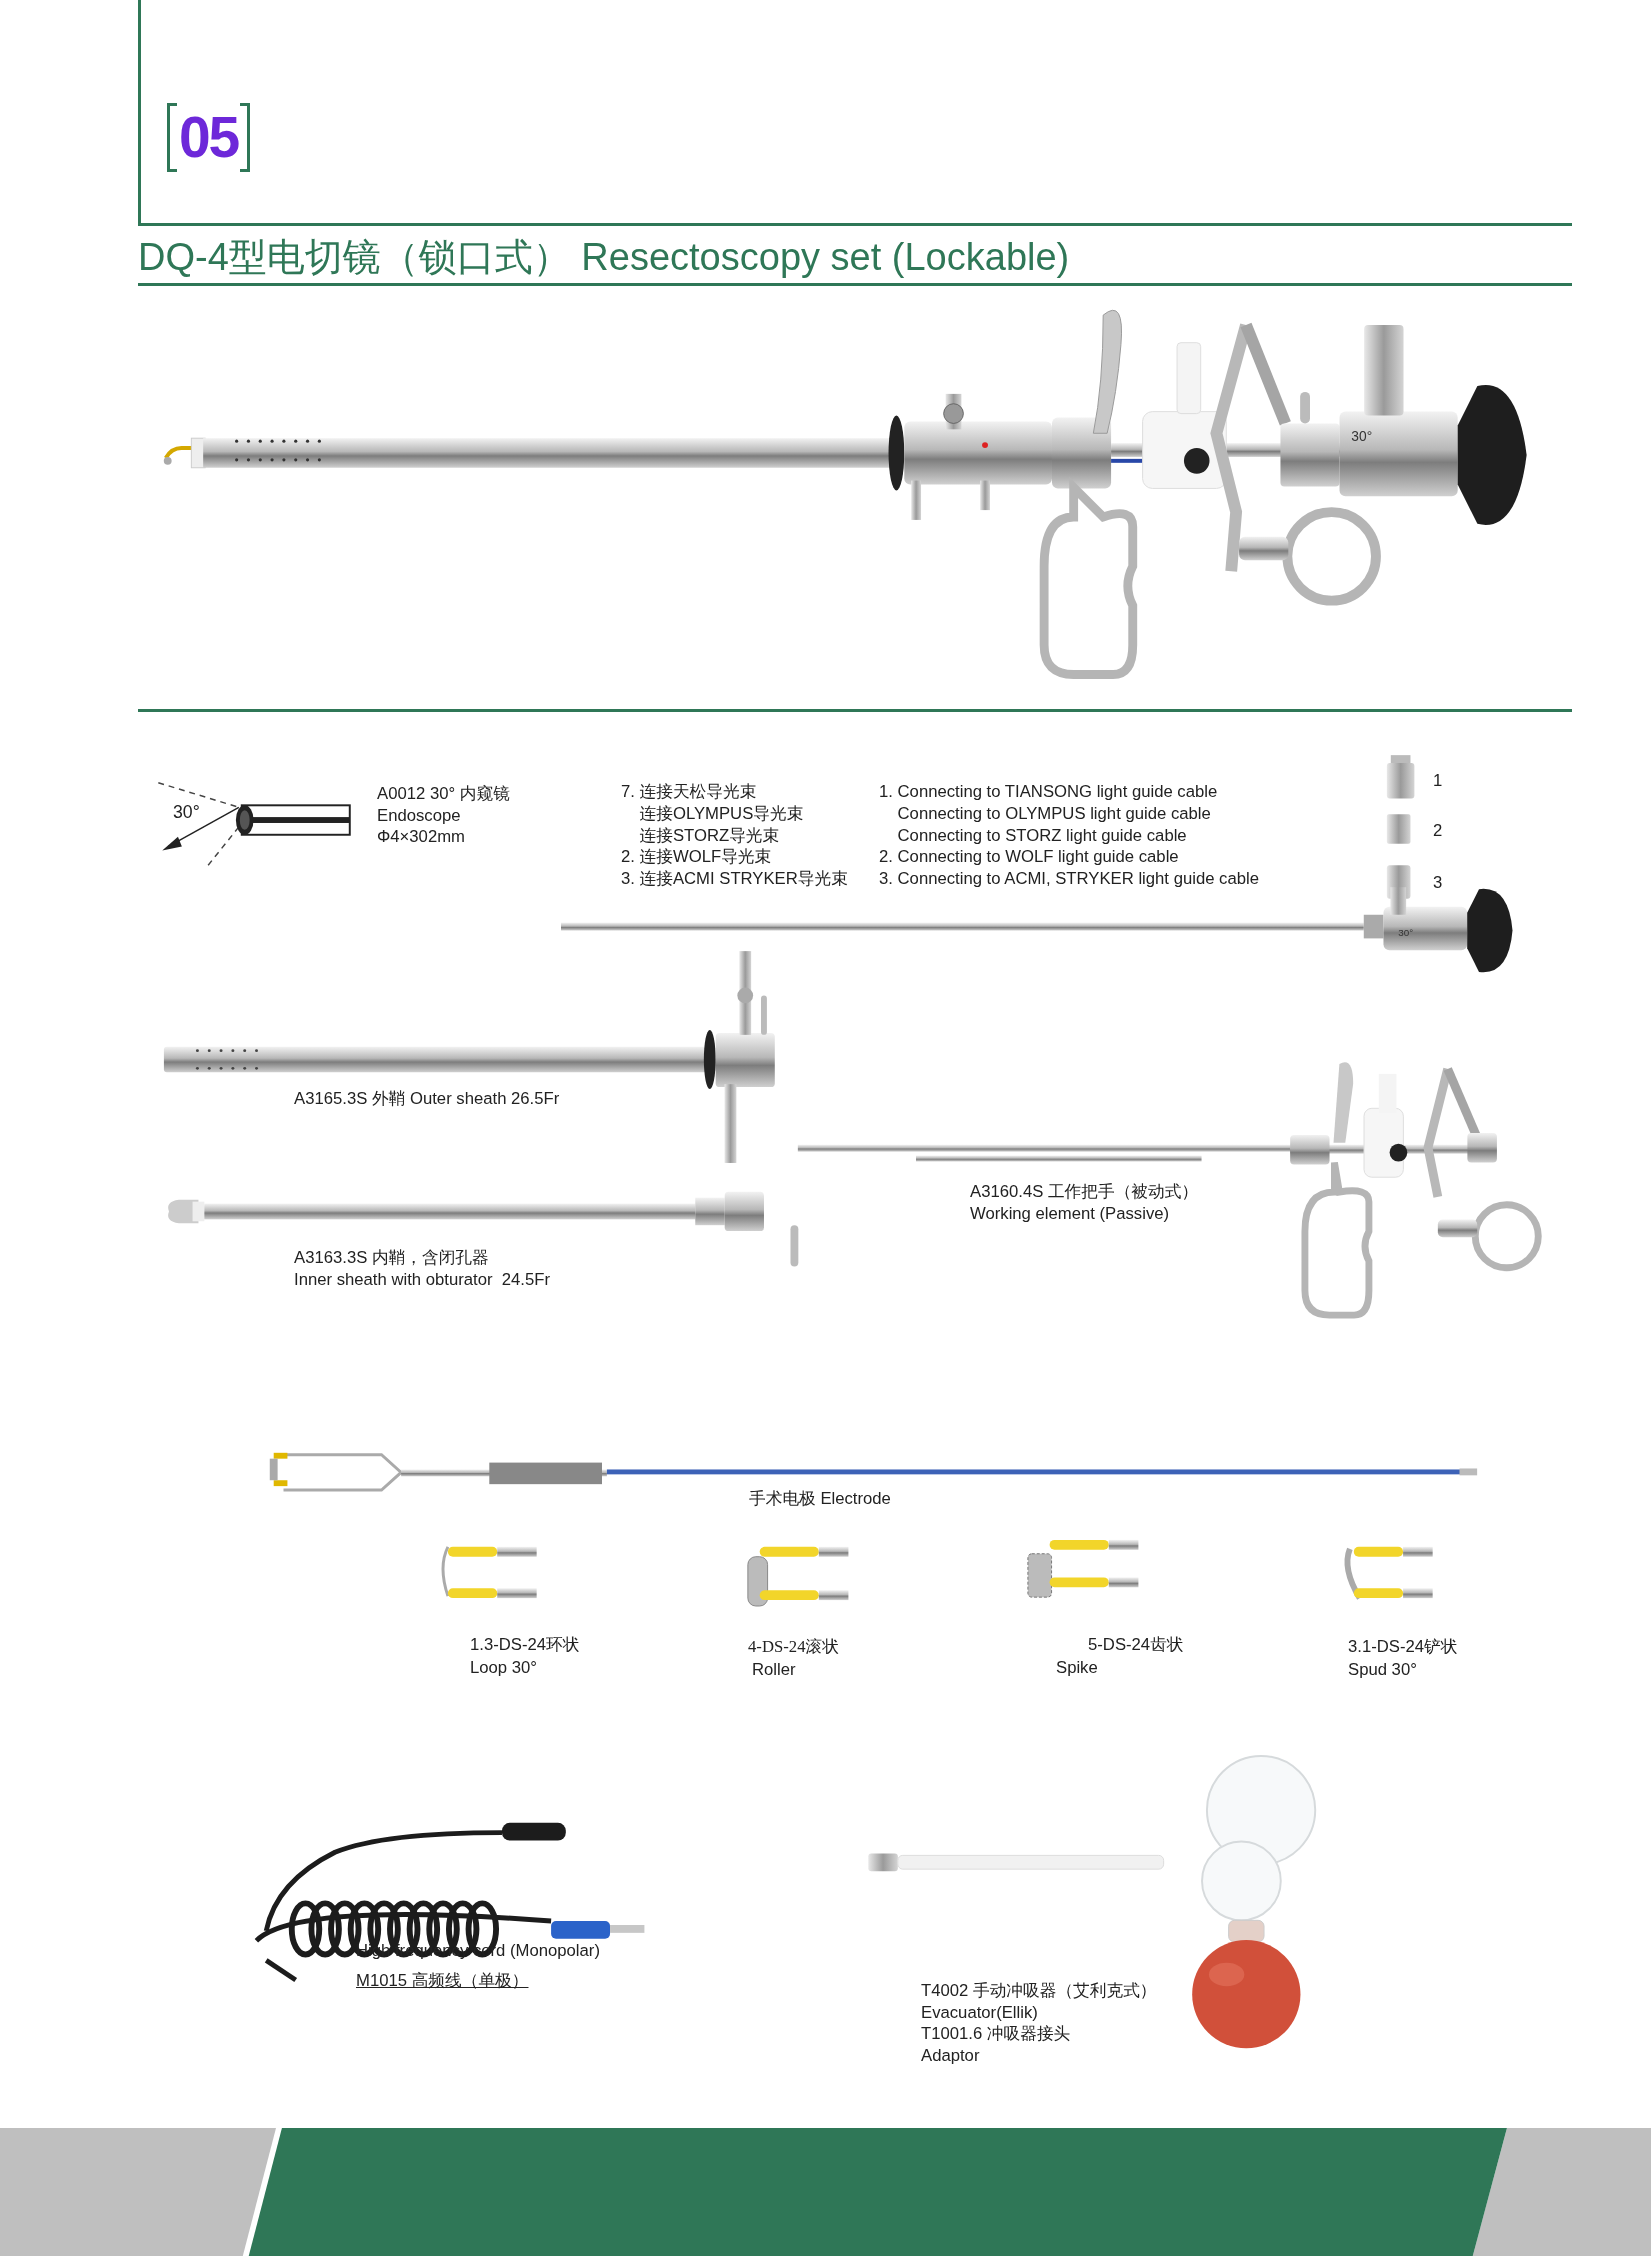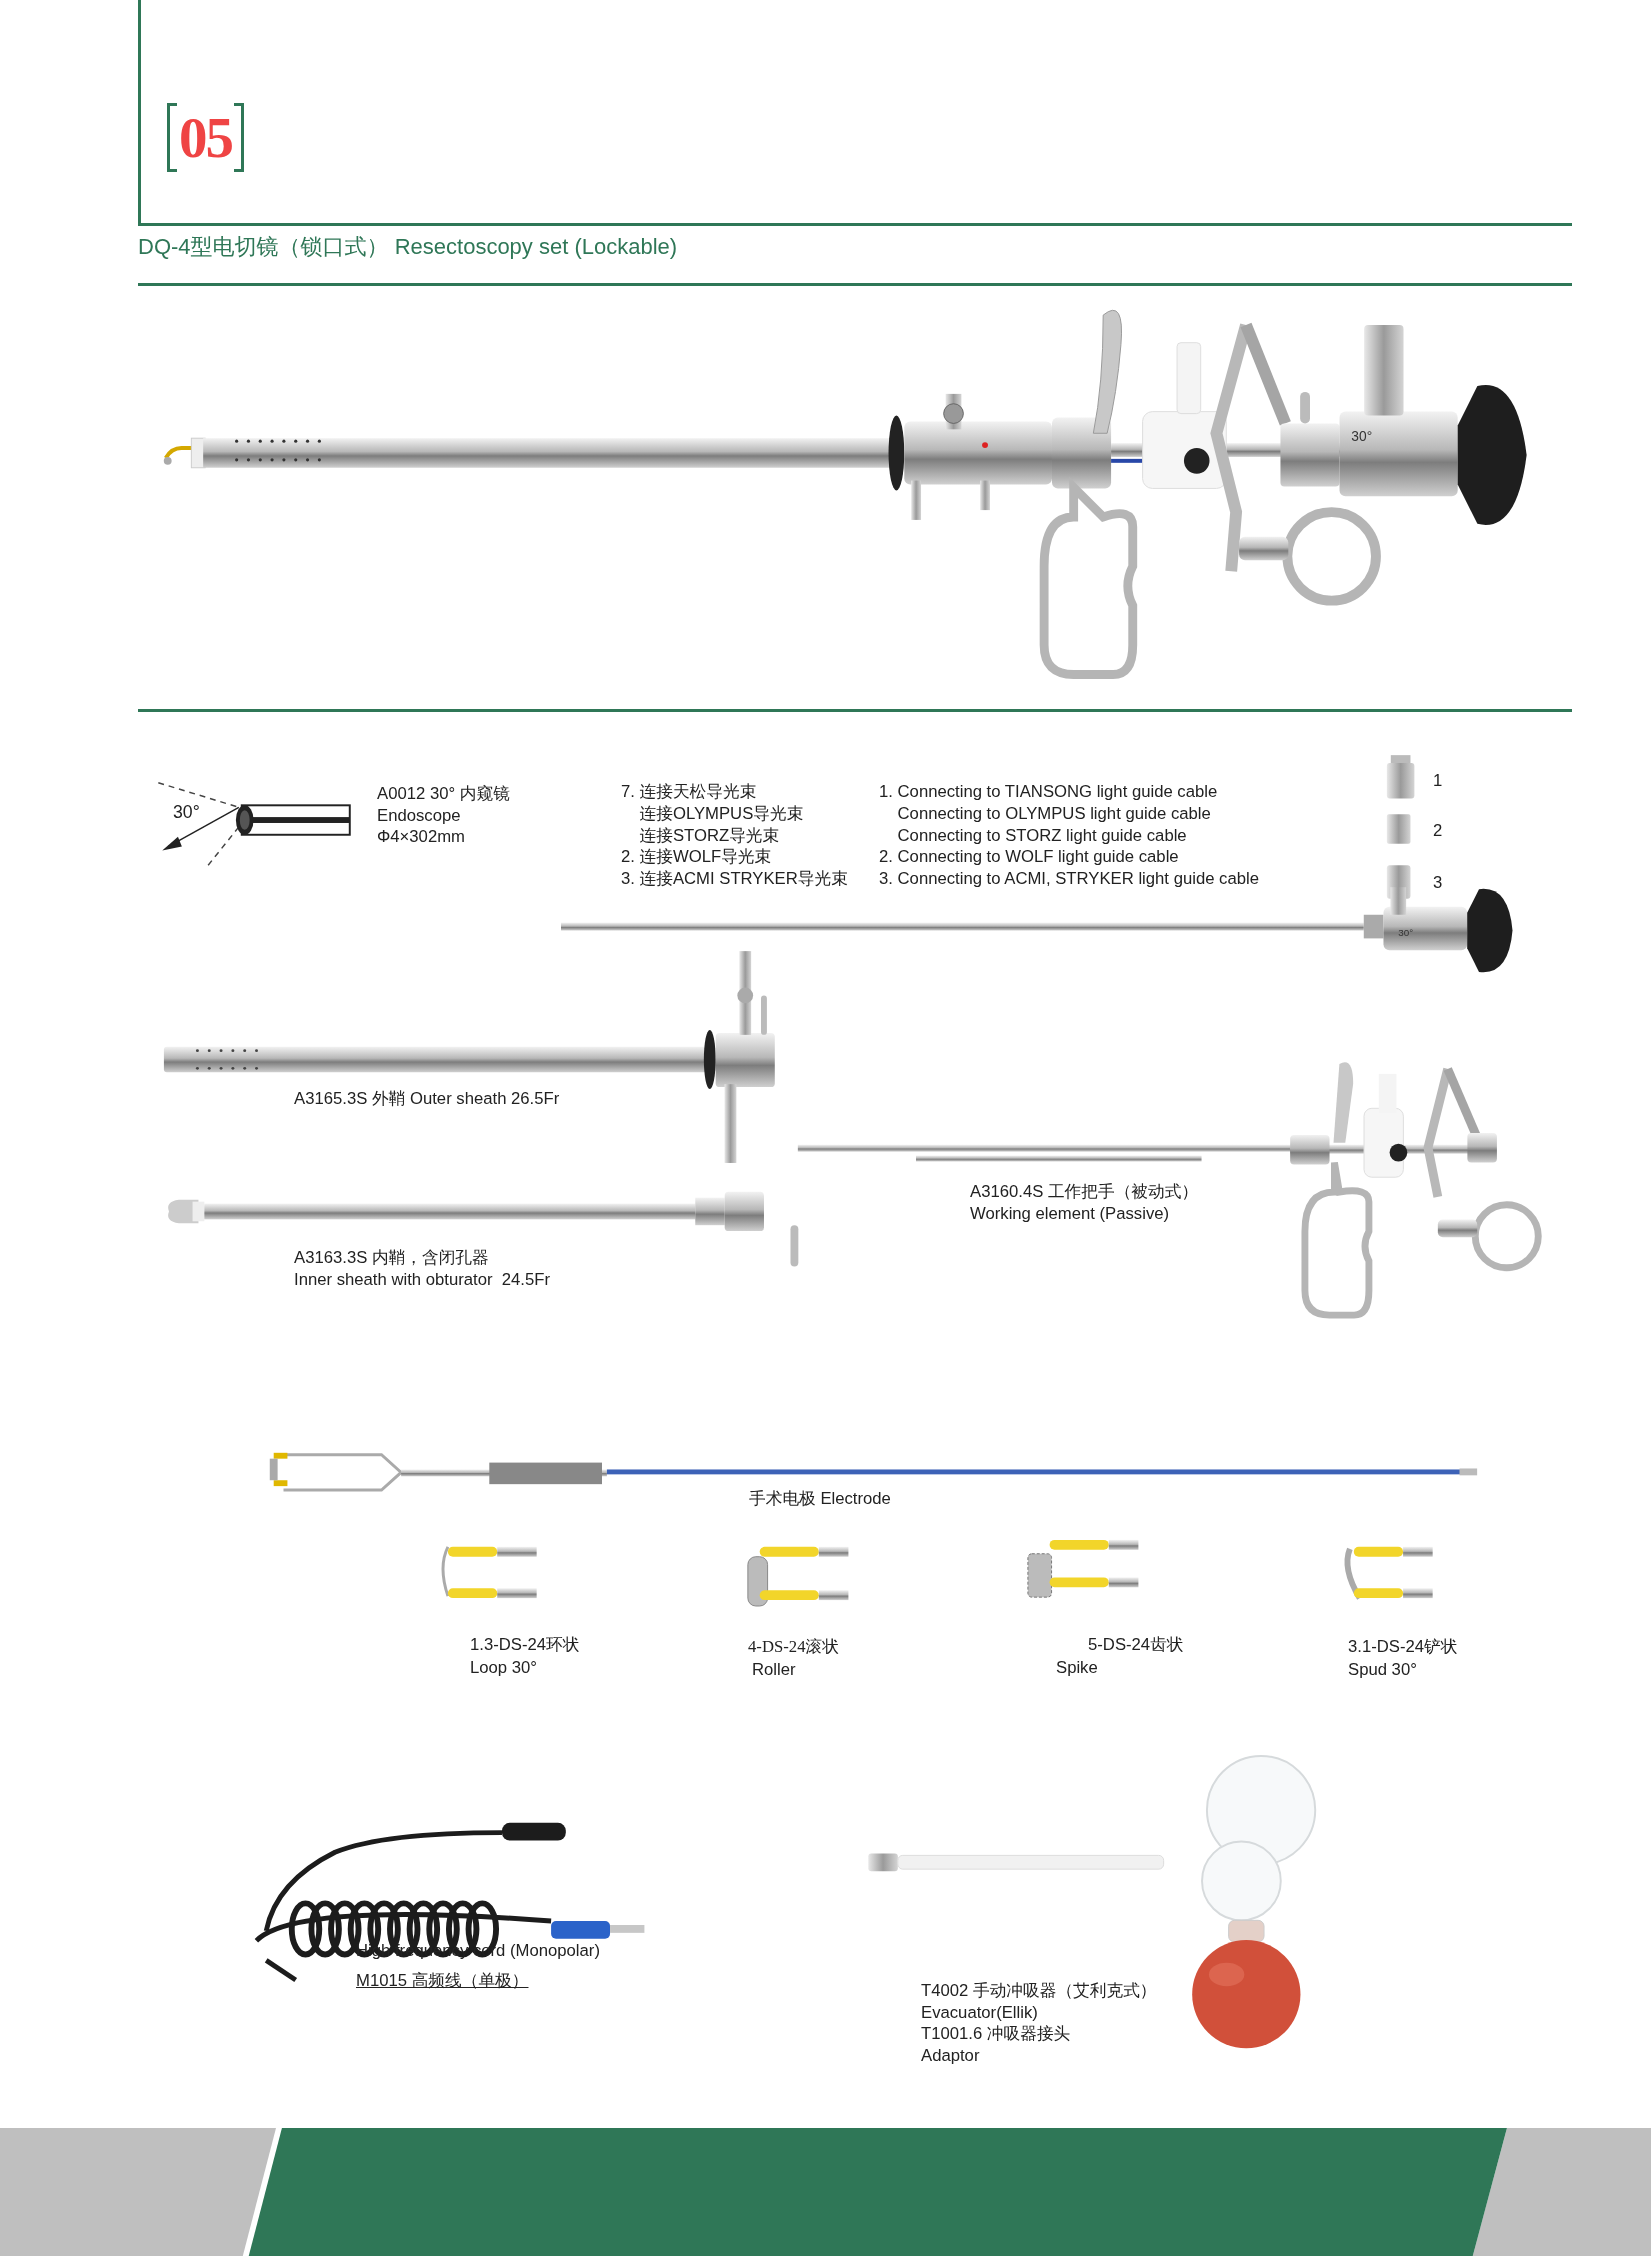--- a/index.html
+++ b/index.html
@@ -3,22 +3,22 @@
 <meta charset="utf-8">
 <style>
   html,body{margin:0;padding:0;background:#fff;}
   body{width:1652px;height:2257px;position:relative;overflow:hidden;font-family:"Liberation Sans","DejaVu Sans",sans-serif;color:#222;}
   .vline{position:absolute;left:138px;top:0;width:3px;height:225px;background:#2f7757;}
   .hline{position:absolute;height:3px;background:#2f7757;}
   .badge{position:absolute;left:167px;top:103px;height:69px;display:flex;align-items:center;}
   .bracket{width:9.9px;height:69px;border:3px solid #2f7757;box-sizing:border-box;}
   .bracket.l{border-right:none;}
   .bracket.r{border-left:none;}
-  .badge-num{font-family:Liberation Serif, serif;font-weight:bold;font-size:57px;color:#ef4444;line-height:69px;margin:0 2px;letter-spacing:-2px;}
-  .title{position:absolute;left:138px;top:232px;font-size:22px;color:#2f7757;white-space:nowrap;}
+  .badge-num{font-family:Liberation Sans, sans-serif;font-weight:bold;font-size:57px;color:#6d28d9;line-height:69px;margin:0 2px;letter-spacing:-2px;}
+  .title{position:absolute;left:138px;top:232px;font-size:38px;color:#2f7757;white-space:nowrap;}
   .label{position:absolute;font-size:16.7px;line-height:21.7px;color:#222;white-space:pre;}
   .num{position:absolute;font-size:16.7px;color:#222;}
   .footer-gray{position:absolute;left:0;top:2128px;width:1652px;height:129px;background:#bfbfbf;}
   svg{position:absolute;overflow:visible;}
 </style>
 </head>
 <body>
 
 <div class="vline"></div>
 <div class="hline" style="left:138px;top:223px;width:1434px;"></div>

